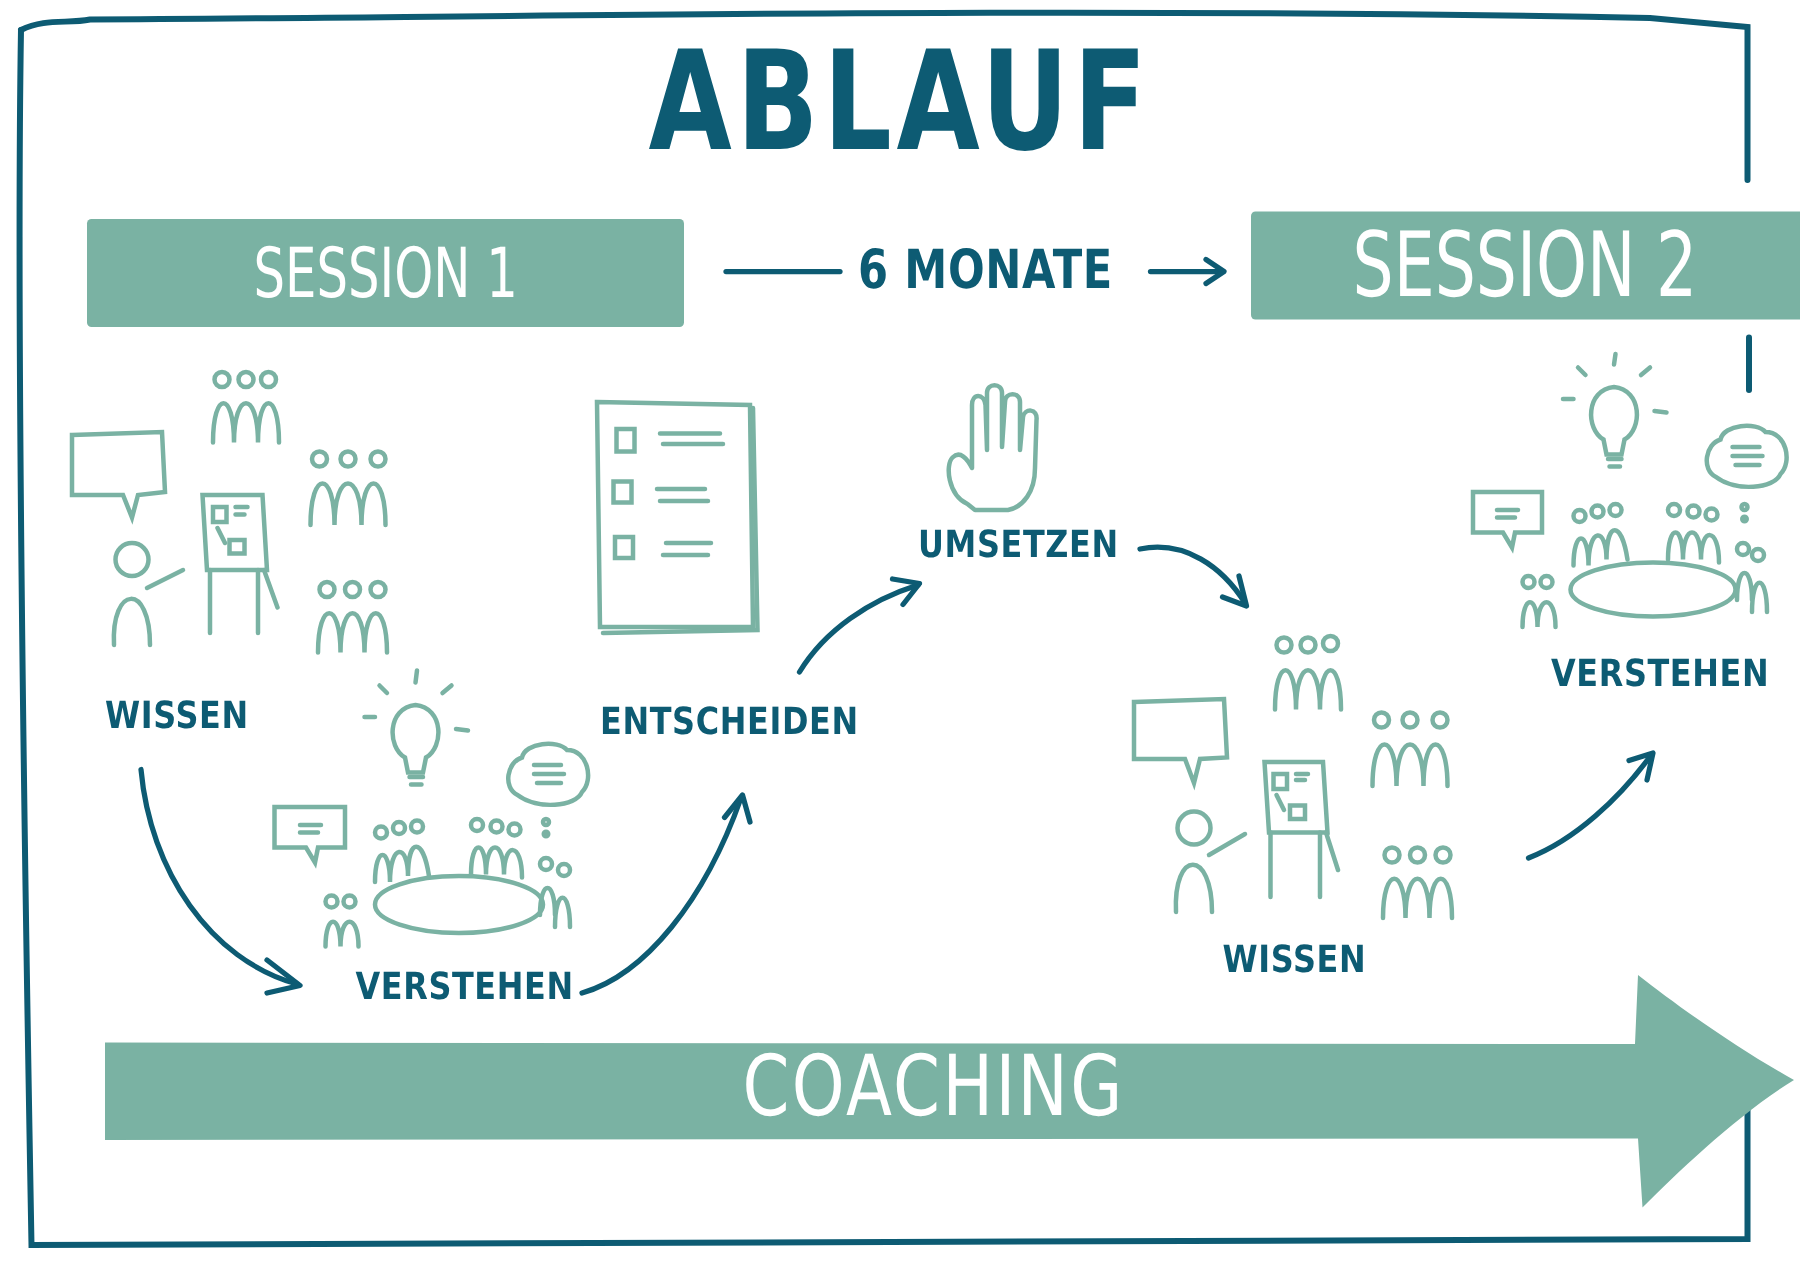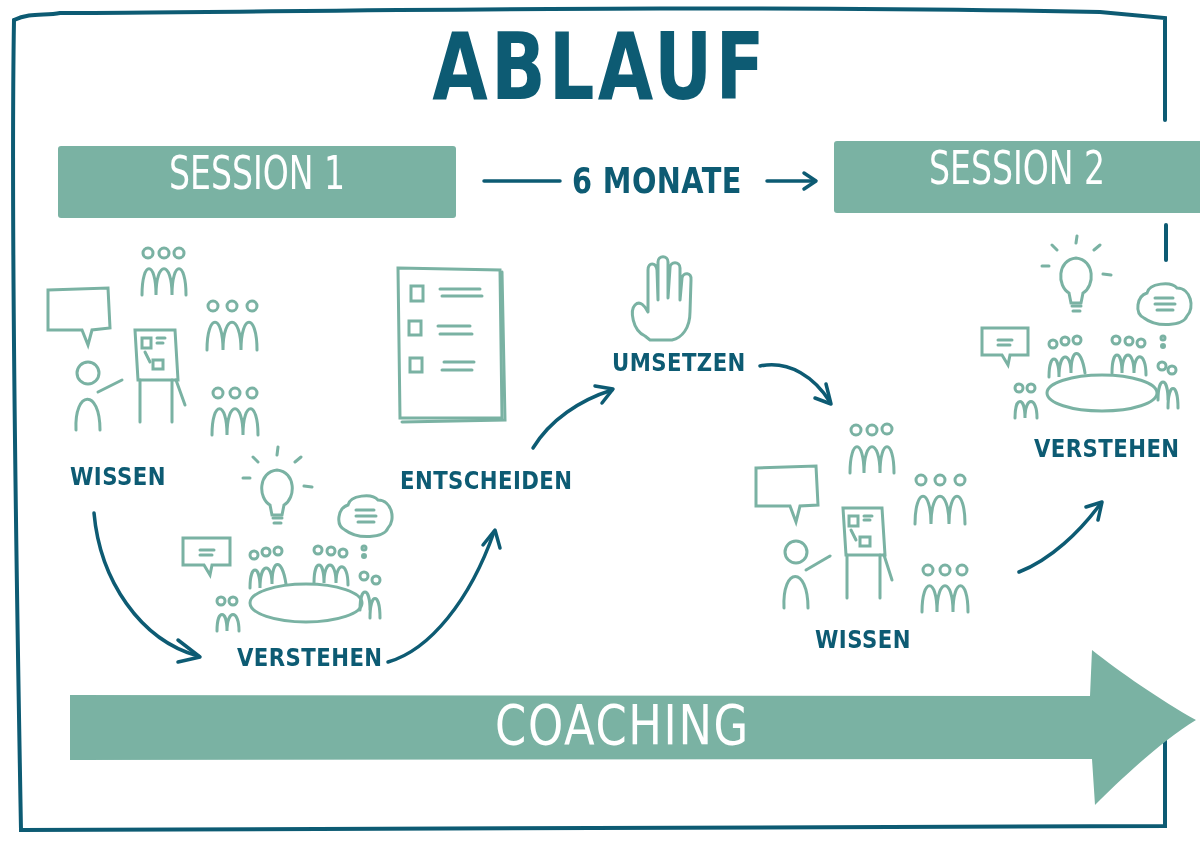--- a/index.html
+++ b/index.html
@@ -1,20 +1,20 @@
 <!DOCTYPE html>
 <html><head>
 <meta charset="utf-8">
 <style>
   html, body { margin:0; padding:0; background:#ffffff; }
   body { width:1200px; height:848px; position:relative; overflow:hidden; font-family:"Liberation Sans", sans-serif; }
   .abs { position:absolute; }
   .hand { font-family:"DejaVu Sans", sans-serif; color:#0d5b73; font-weight:bold; letter-spacing:0.5px; }
   .title { left:0; width:1200px; top:14px; text-align:center; font-size:92px; font-family:"DejaVu Sans", sans-serif; font-weight:bold; color:#0d5b73; letter-spacing:4px; transform:scaleX(0.78); transform-origin:center; }
-  .banner { background:#7ab2a3; color:#ffffff; font-family:"DejaVu Sans Condensed","DejaVu Sans", sans-serif; display:flex; align-items:flex-start; justify-content:center; border-radius:3px; }
+  .banner { background:#7ab2a3; color:#ffffff; font-family:"DejaVu Sans Condensed","DejaVu Sans", sans-serif; display:flex; align-items:center; justify-content:center; border-radius:3px; }
   .banner span { transform:scaleX(0.8); display:inline-block; }
   .label { font-size:25px; transform:scaleX(0.85); transform-origin:left center; white-space:nowrap; }
   svg { position:absolute; left:0; top:0; overflow:visible; }
 </style>
 </head>
 <body>
 
 <svg width="1200" height="848">
 
   <g fill="none" stroke="#0d5b73" stroke-width="4" stroke-linecap="round">
@@ -194,21 +194,21 @@
 
   <path fill="#7ab2a3" d="M70,695 L1090,696 L1092,650 C1120,672 1160,700 1196,720 C1160,742 1120,780 1095,805 L1092,759 L70,760 Z"></path>
 </svg>
 
 <div class="abs title">ABLAUF</div>
 
 <div class="abs banner" style="left:58px; top:146px; width:398px; height:72px; font-size:46px;">
   <span>SESSION 1</span>
 </div>
 <div class="abs hand" style="left:572px; top:160px; font-size:36px; transform:scaleX(0.8); transform-origin:left center; white-space:nowrap;">6 MONATE</div>
-<div class="abs banner" style="left:834px; top:141px; width:366px; height:72px; font-size:46px; border-radius:3px 0 0 3px;">
+<div class="abs banner" style="left:834px; top:141px; width:366px; height:72px; font-size:60px; border-radius:3px 0 0 3px;">
   <span>SESSION 2</span>
 </div>
 
 <div class="abs hand label" style="left:70px; top:462px;">WISSEN</div>
 <div class="abs hand label" style="left:237px; top:643px;">VERSTEHEN</div>
 <div class="abs hand label" style="left:400px; top:466px;">ENTSCHEIDEN</div>
 <div class="abs hand label" style="left:612px; top:348px;">UMSETZEN</div>
 <div class="abs hand label" style="left:815px; top:625px;">WISSEN</div>
 <div class="abs hand label" style="left:1034px; top:434px;">VERSTEHEN</div>
 

